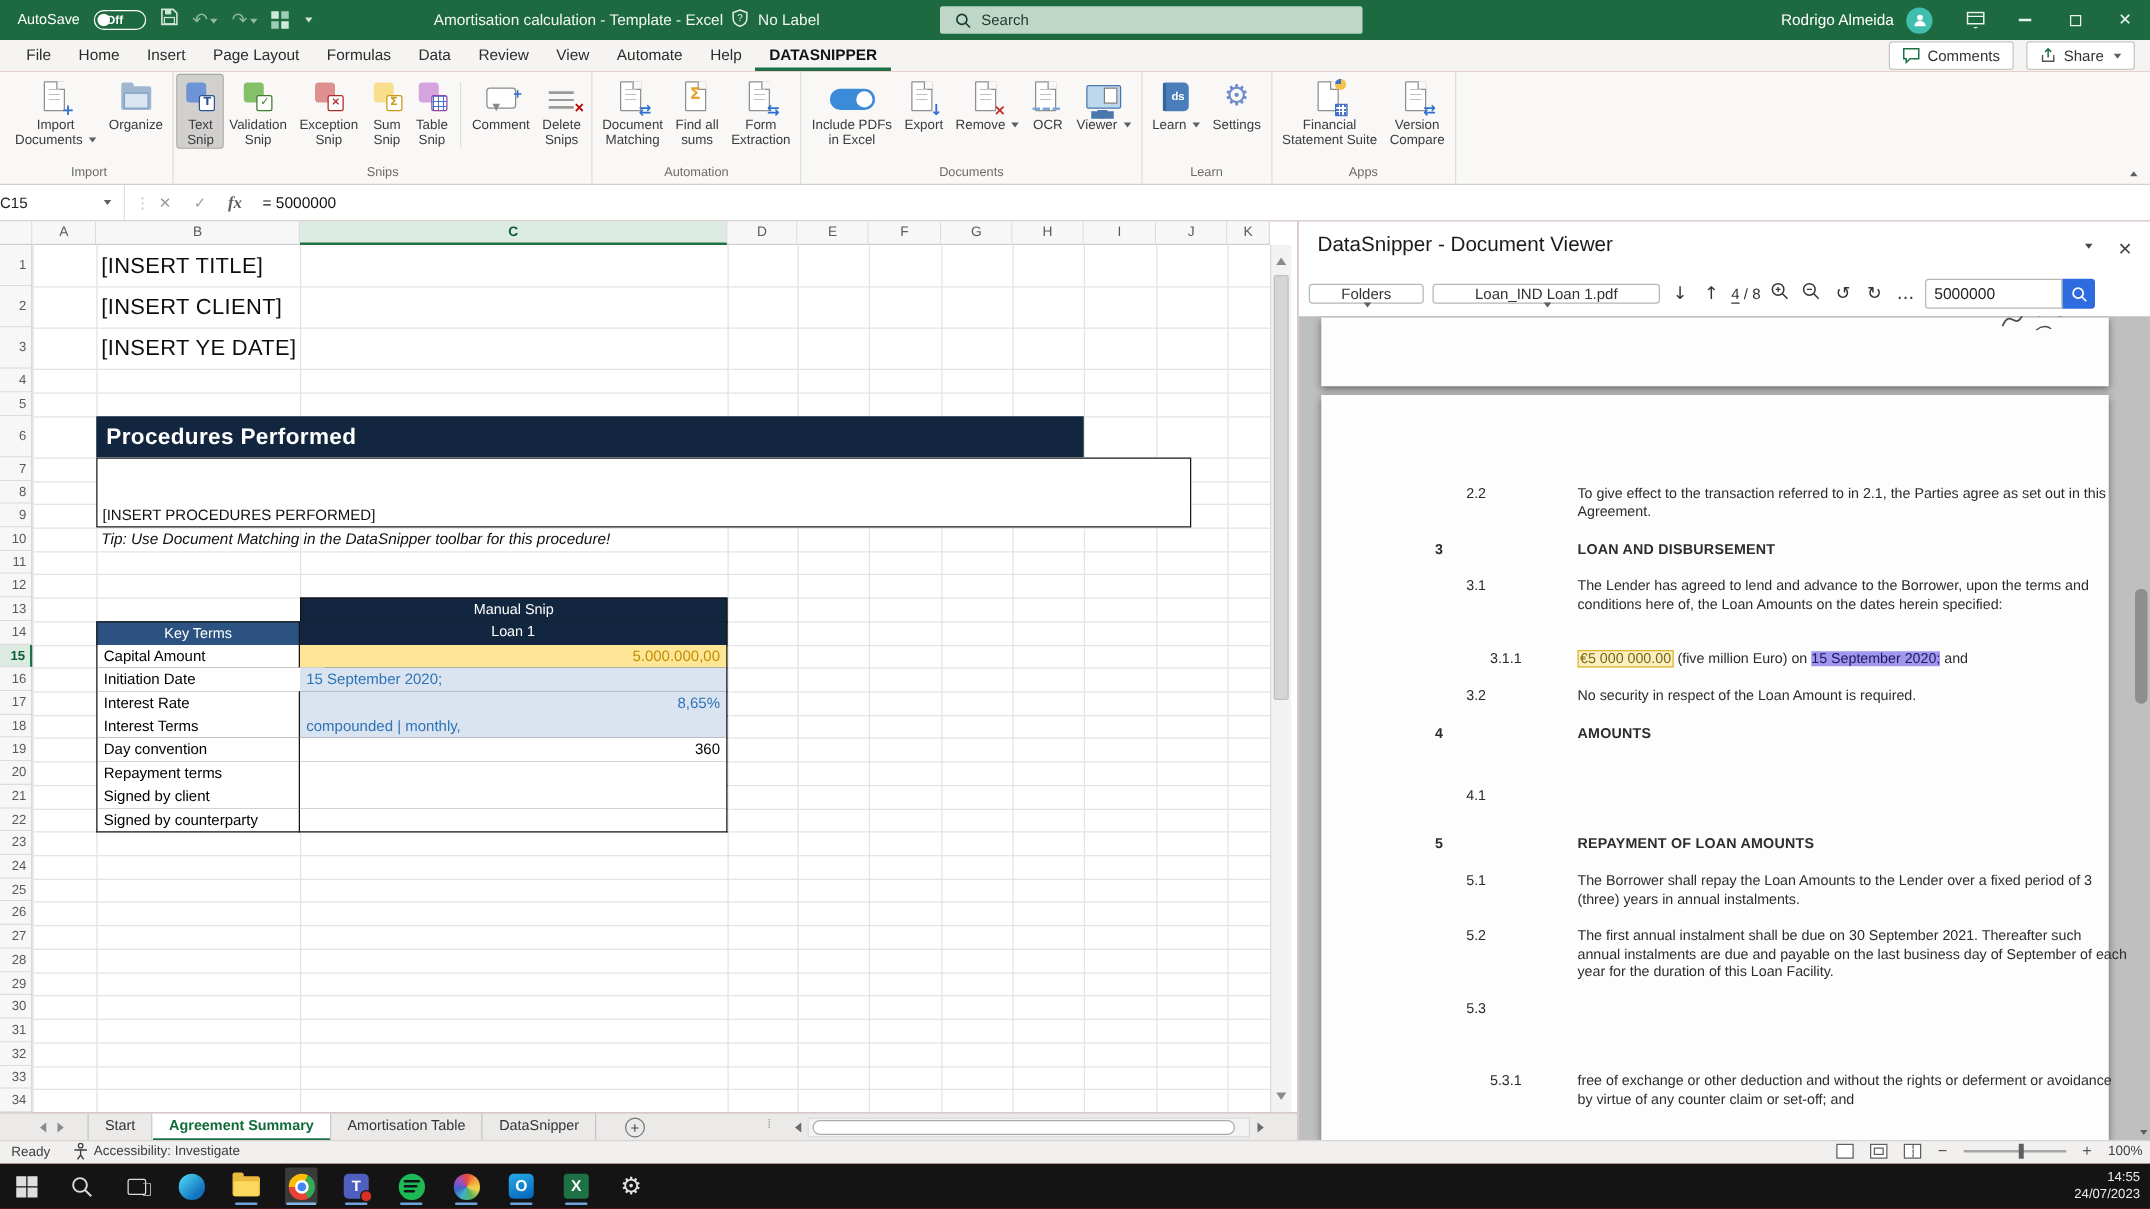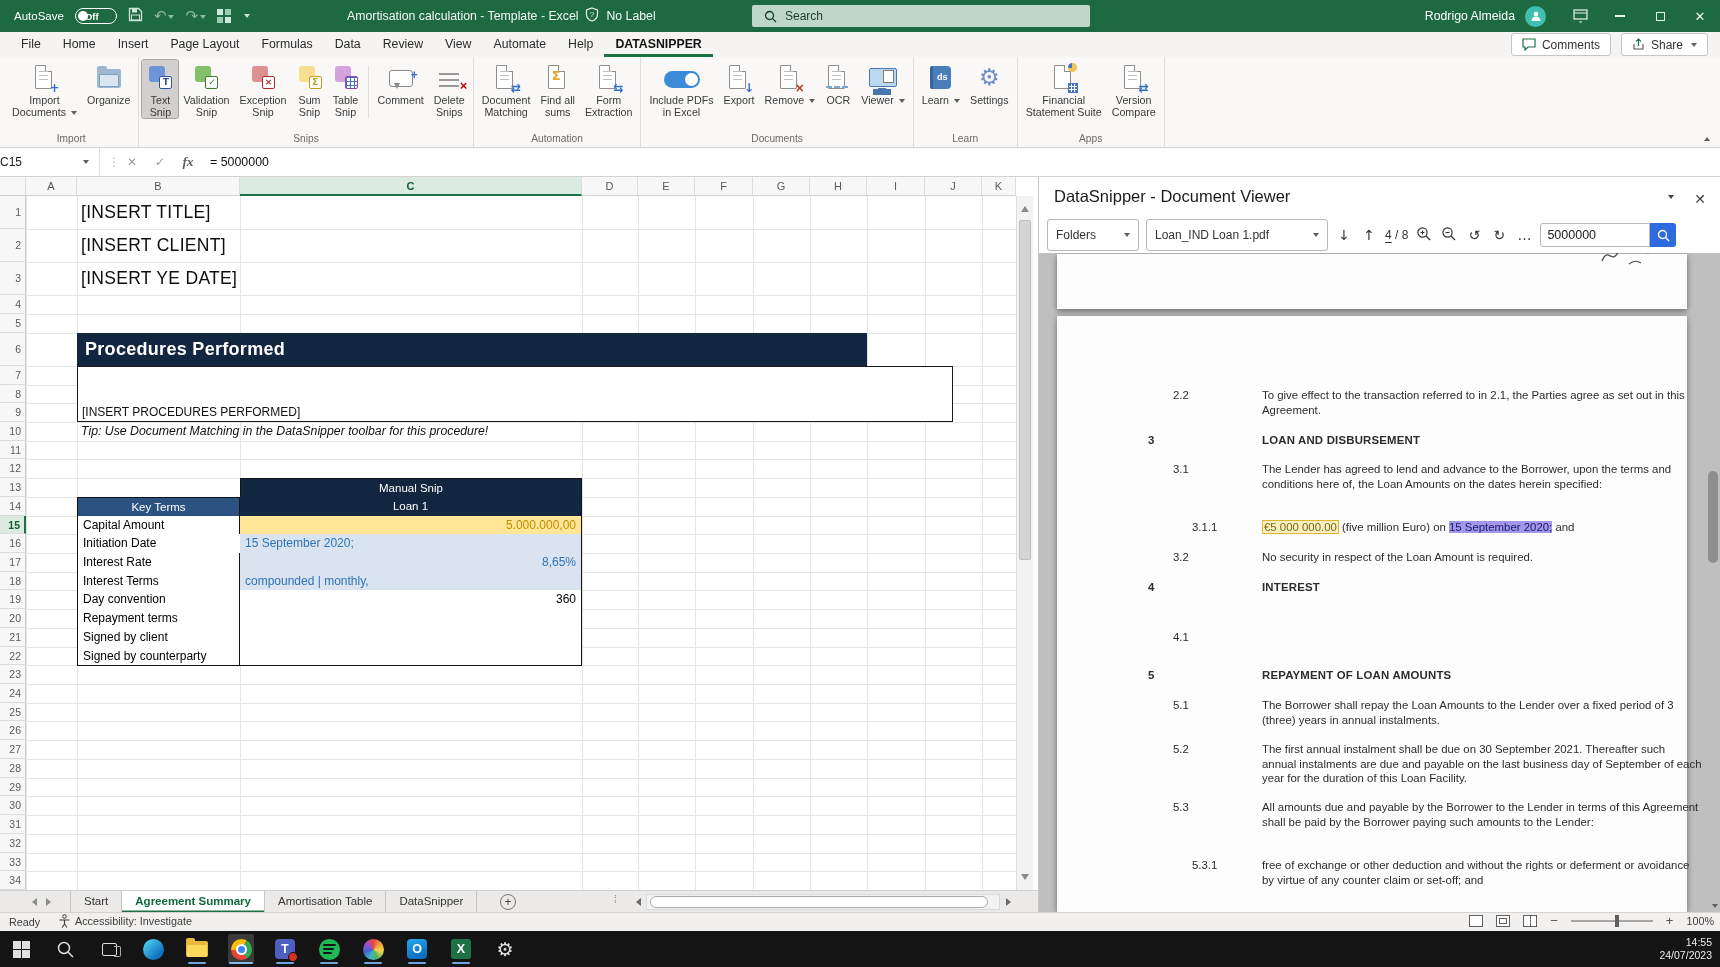--- a/index.html
+++ b/index.html
@@ -187,22 +187,22 @@
          font-size:12.5px;font-weight:bold;text-align:center;line-height:20px;}
   .tb-xl{width:20px;height:20px;border-radius:3px;background:#1E7145;color:#fff;font-size:12.5px;font-weight:bold;
          text-align:center;line-height:20px;}
   .tb-gear{font-family:"DejaVu Sans",sans-serif;font-size:19px;color:#E0E0E0;}
 
   
   #panel{position:absolute;left:1038px;top:177px;width:682px;height:735px;background:#fff;border-left:1px solid #C9C7C5;}
   #pv-title{position:absolute;left:15px;top:10px;font-size:16.5px;color:#1b1b1b;}
   .pv-hicon{position:absolute;top:14px;color:#444;font-size:14px;}
   #pv-toolbar{position:absolute;left:0;top:42px;width:682px;height:32px;display:flex;align-items:center;gap:7px;padding:0 8px;}
-  .pv-select{height:32px;border:1px solid #B9B7B5;border-radius:3px;background:#fff;display:flex;align-items:center;
-             justify-content:space-between;padding:0 8px;font-size:12px;color:#333;}
+  .pv-select{height:16px;border:1px solid #B9B7B5;border-radius:3px;background:#fff;display:flex;align-items:center;
+             justify-content:space-between;padding:0 8px;font-size:12px;color:#333;flex-direction:column;}
   .pv-ico{font-family:"DejaVu Sans",sans-serif;font-size:14px;color:#333;width:18px;text-align:center;}
   .pv-page{font-size:12px;color:#333;white-space:nowrap;}
   .pv-page u{text-underline-offset:3px;}
   #pv-search{width:110px;height:24px;border:1px solid #B9B7B5;border-radius:3px 0 0 3px;font-size:12.5px;color:#222;
              padding:0 6px;outline:none;font-family:inherit;}
   #pv-searchbtn{width:26px;height:24px;background:#2E6BDF;border:none;border-radius:0 3px 3px 0;display:flex;
                 align-items:center;justify-content:center;margin-left:-7px;}
   #pv-doc{position:absolute;left:0;top:76px;width:682px;height:659px;background:#BFBFBF;overflow:hidden;}
   .pdfpage{position:absolute;left:18px;width:630px;background:#FDFDFD;box-shadow:0 2px 6px rgba(0,0,0,.45);}
   #pdf-frag{top:1px;height:55px;}
@@ -776,40 +776,39 @@
           <div class="pdf-sec" style="top: 204px;">
             <span class="pdf-num lv3">3.1.1</span>
             <div class="pdf-txt"><span class="hl-yellow">€5 000 000.00</span><span> (five million Euro) on </span><span class="hl-purple">15 September 2020;</span><span> and</span></div>
           </div>
           <div class="pdf-sec" style="top: 234px;">
             <span class="pdf-num lv2">3.2</span>
             <div class="pdf-txt"><span>No security in respect of the Loan Amount is required.</span></div>
           </div>
           <div class="pdf-sec" style="top: 264px;">
             <span class="pdf-num lv1">4</span>
-            <div class="pdf-txt hd"><span>INTEREST</span></div>
+            <div class="pdf-txt hd"><span>AMOUNTS</span></div>
           </div>
           <div class="pdf-sec" style="top: 294px; margin-top: 20px;">
             <span class="pdf-num lv2">4.1</span>
           </div>
           <div class="pdf-sec" style="top: 352px;">
             <span class="pdf-num lv1">5</span>
             <div class="pdf-txt hd"><span>REPAYMENT OF LOAN AMOUNTS</span></div>
           </div>
           <div class="pdf-sec" style="top: 382px;">
             <span class="pdf-num lv2">5.1</span>
             <div class="pdf-txt"><span>The Borrower shall repay the Loan Amounts to the Lender over a fixed period of 3 (three) years in annual instalments.</span></div>
           </div>
           <div class="pdf-sec" style="top: 426px;">
             <span class="pdf-num lv2">5.2</span>
             <div class="pdf-txt"><span>The first annual instalment shall be due on 30 September 2021. Thereafter such annual instalments are due and payable on the last business day of September of each year for the duration of this Loan Facility.</span></div>
           </div>
           <div class="pdf-sec" style="top: 484px;">
             <span class="pdf-num lv2">5.3</span>
-            <div class="pdf-txt"><span>All amounts due and payable by the Borrower to the Lender in terms of this Agreement shall be paid by the Borrower paying such amounts to the Lender:</span></div>
           </div>
           <div class="pdf-sec" style="top: 542px;">
             <span class="pdf-num lv3">5.3.1</span>
             <div class="pdf-txt"><span>free of exchange or other deduction and without the rights or deferment or avoidance by virtue of any counter claim or set-off; and</span></div>
           </div>
         </div>
       <div id="pv-scroll"></div>
       <i class="cv" id="pv-scrolldn"></i>
     </div>
   </div>

